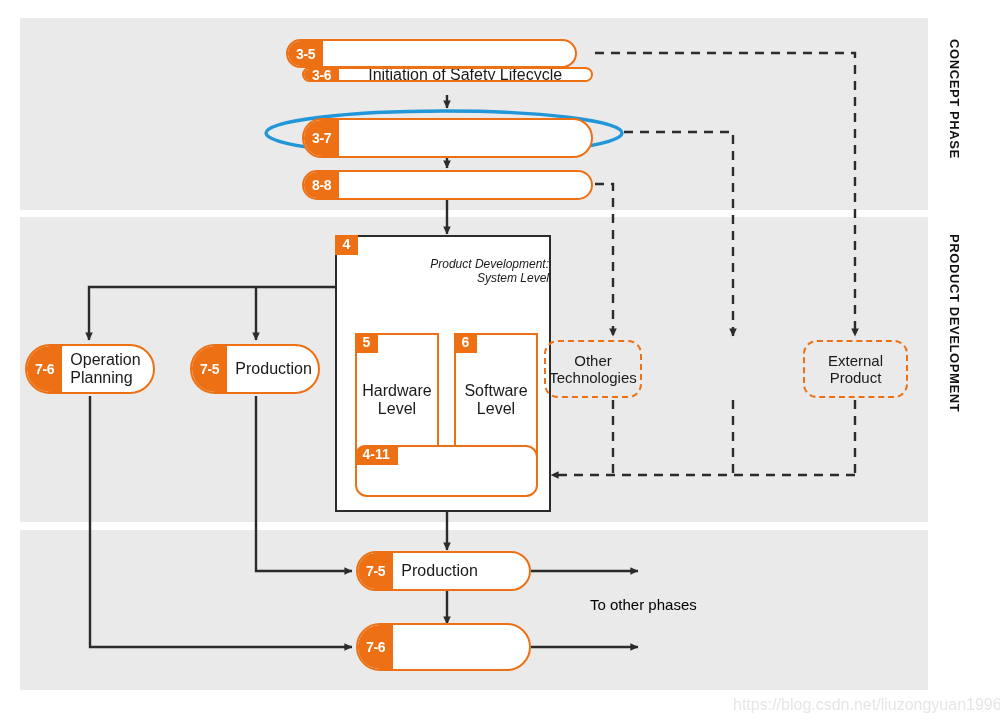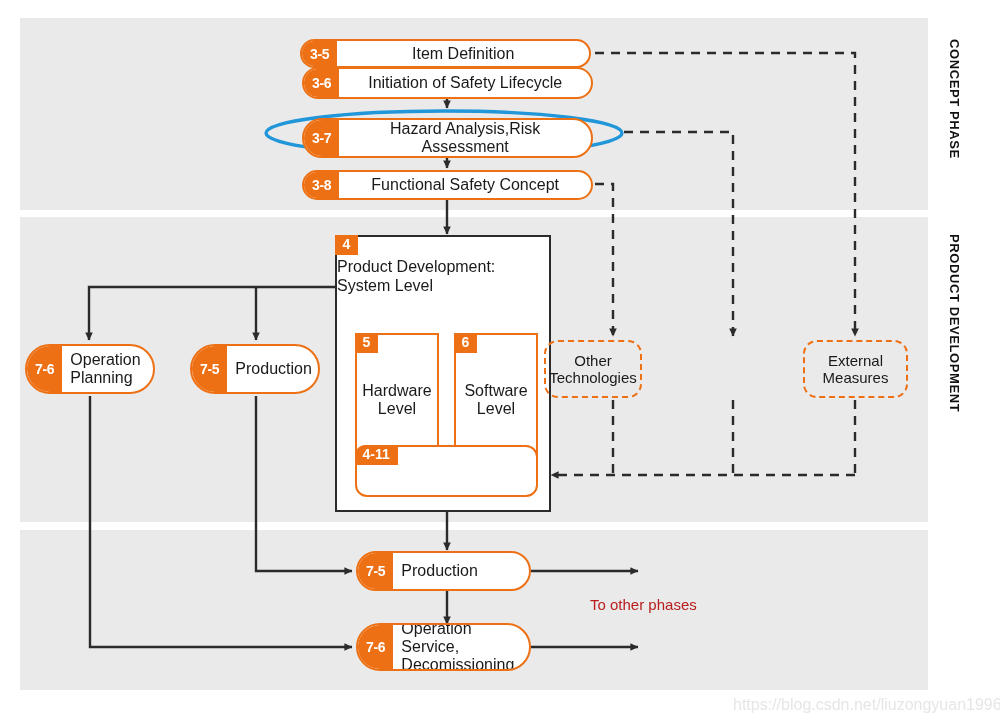--- a/index.html
+++ b/index.html
@@ -86,25 +86,26 @@
   
   .bigbox {
     position: absolute;
     box-sizing: border-box;
     border: 2.5px solid #2b2b2b;
     background: #ffffff;
   }
   .bigbox-title {
     position: absolute;
     left: 0; right: 0;
-    text-align: left;
-    font-size: 16px;
+    text-align: right;
+    font-size: 12px;
     line-height: 1.2;
     color: #1a1a1a;
     white-space: pre-line;
+    font-style: italic;
   }
   
   .subbox {
     position: absolute;
     box-sizing: border-box;
     border: 2.5px solid #ED7014;
     background: #ffffff;
     display: flex;
     align-items: center;
     justify-content: center;
@@ -135,21 +136,21 @@
     font-weight: bold;
     letter-spacing: 0.6px;
     color: #111111;
     white-space: nowrap;
     transform-origin: 0 0;
     transform: rotate(90deg);
   }
   .plaintext {
     position: absolute;
     font-size: 15px;
-    color: #b91c1c;
+    color: #000000;
     white-space: nowrap;
   }
   .watermark {
     position: absolute;
     font-size: 16px;
     color: #e6e6e6;
     white-space: nowrap;
   }
 </style>
 </head>
@@ -202,38 +203,35 @@
       <path d="M733,400 L733,475"></path>
       <path d="M855,400 L855,475"></path>
       <path d="M855,475 L551,475" marker-end="url(#ah)"></path>
     </g>
   </svg>
 
   <svg class="layer" viewBox="0 0 1000 725">
     <ellipse cx="444" cy="133" rx="178" ry="22" fill="none" stroke="#2196D8" stroke-width="3.4"></ellipse>
   </svg>
 
-  <div class="pill" style="left:300px; top:39px; width:291px; height:29px;">
+  <div class="pill" style="left:286px; top:39px; width:291px; height:29px;">
     <div class="tag">3-5</div>
-    <div class="plabel">Item Definition</div>
-  </div>
-
-  <div class="pill" style="left:302px; top:67px; width:291px; height:32px;">
+  </div>
+
+  <div class="pill" style="left:302px; top:67px; width:291px; height:15px;">
     <div class="tag">3-6</div>
     <div class="plabel">Initiation of Safety Lifecycle</div>
   </div>
 
   <div class="pill" style="left:302px; top:118px; width:291px; height:40px;">
     <div class="tag">3-7</div>
-    <div class="plabel">Hazard Analysis,Risk Assessment</div>
   </div>
 
   <div class="pill" style="left:302px; top:170px; width:291px; height:30px;">
-    <div class="tag">3-8</div>
-    <div class="plabel">Functional Safety Concept</div>
+    <div class="tag">8-8</div>
   </div>
 
   <div class="bigbox" style="left:335px; top:235px; width:216px; height:277px;">
     <div class="numtab tl">4</div>
     <div class="bigbox-title" style="top:20px;">Product Development:
 System Level</div>
 
     <div class="subbox" style="left:18px; top:96px; width:84px; height:134px;">
       <div class="numtab tl">5</div>
       <span>Hardware
@@ -260,31 +258,29 @@
   <div class="pill leftish" style="left:190px; top:344px; width:130px; height:50px;">
     <div class="tag">7-5</div>
     <div class="plabel">Production</div>
   </div>
 
   <div class="dashnode" style="left:544px; top:340px; width:98px; height:58px;">Other
 Technologies</div>
 
 
   <div class="dashnode" style="left:803px; top:340px; width:105px; height:58px;">External
-Measures</div>
+Product</div>
 
   <div class="pill leftish" style="left:356px; top:551px; width:175px; height:40px;">
     <div class="tag">7-5</div>
     <div class="plabel">Production</div>
   </div>
 
   <div class="pill leftish" style="left:356px; top:623px; width:175px; height:48px;">
     <div class="tag">7-6</div>
-    <div class="plabel">Operation Service,
-Decomissioning</div>
   </div>
 
   <div class="plaintext" style="left:590px; top:596px;">To other phases</div>
 
   <div class="sidelabel" style="left:962px; top:39px;">CONCEPT PHASE</div>
   <div class="sidelabel" style="left:962px; top:234px;">PRODUCT DEVELOPMENT</div>
 
   <div class="watermark" style="left:733px; top:696px;">https://blog.csdn.net/liuzongyuan1996</div>
 
 </div>

